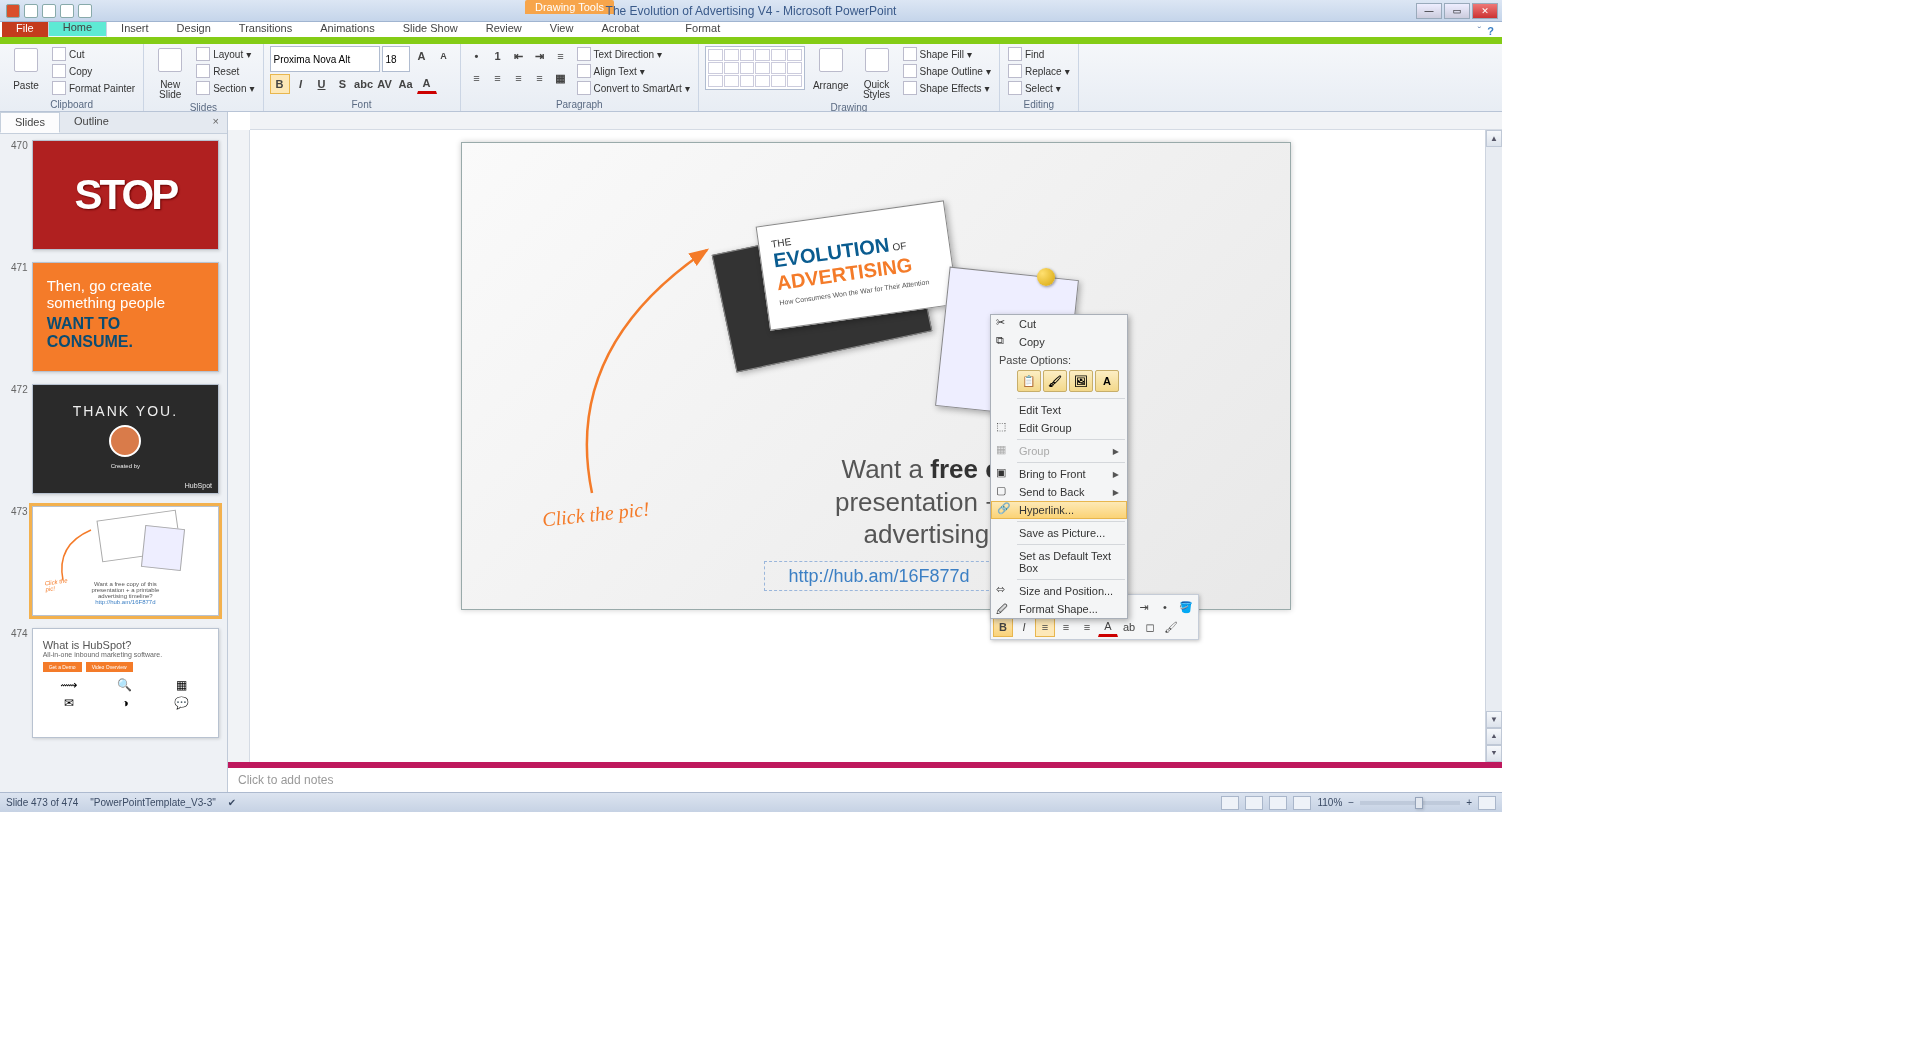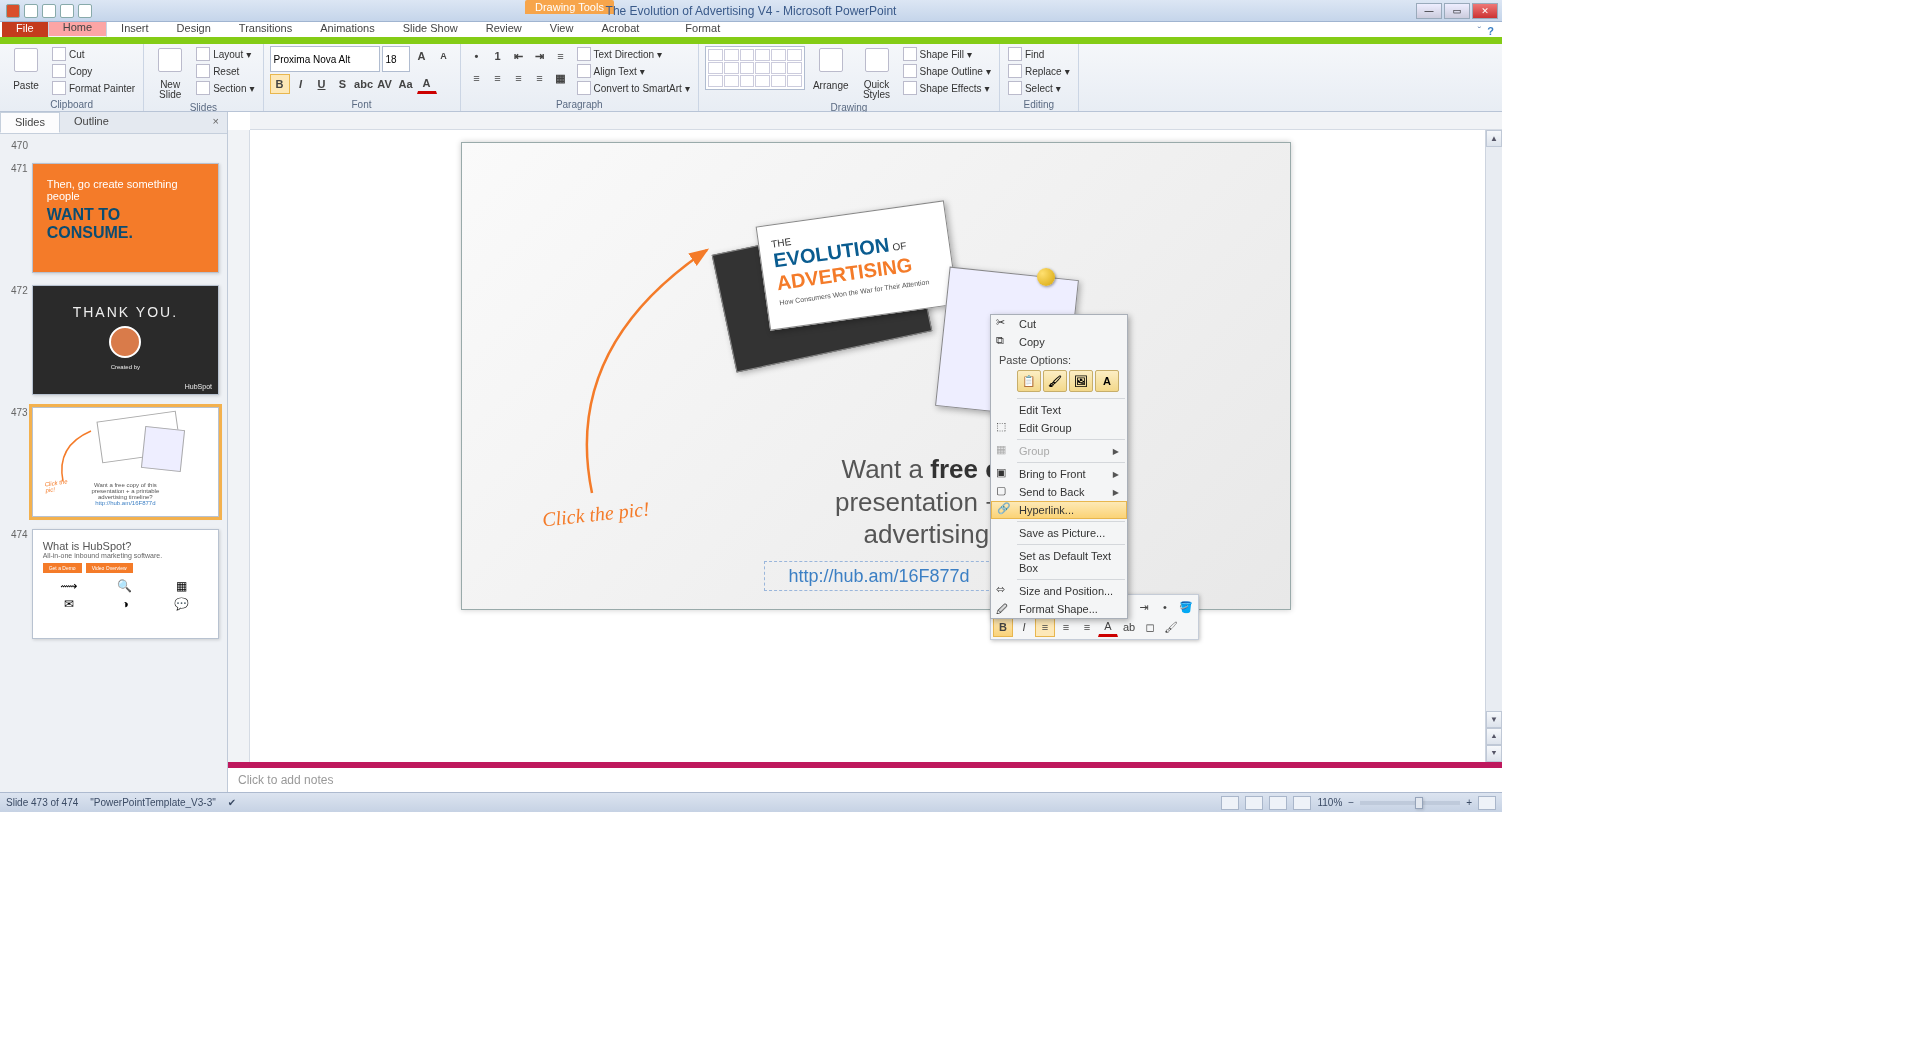--- a/index.html
+++ b/index.html
@@ -13,21 +13,21 @@
 .title-center .docname { color:#3a5a8a; }
 .drawing-tools-tab { position:absolute; left:525px; top:0; background:#f7a54b; color:#fff; padding:1px 10px; font-size:11px; border-radius:2px 2px 0 0; }
 .winbtns { position: absolute; right: 4px; display: flex; gap: 2px; }
 .winbtn { width: 26px; height: 16px; background: linear-gradient(#eef,#ccd); border: 1px solid #9ab; display:flex; align-items:center; justify-content:center; font-size:9px; }
 .winbtn.close { background: linear-gradient(#e77,#c33); color:#fff; }
 
 
 .tabs { height: 22px; background: #fff; display: flex; align-items: flex-end; border-bottom: 7px solid #84cc16; padding-left:0; }
 .tab { padding: 3px 14px; font-size: 11px; color: #444; cursor: pointer; }
 .tab.file { background: #c43b1d; color: #fff; border-radius:2px 2px 0 0; margin-left:2px; }
-.tab.active { background: #fca5a5; border: 1px solid #c9d4e4; border-bottom: 1px solid #f5f6f7; border-radius:3px 3px 0 0; }
+.tab.active { background: #5eead4; border: 1px solid #c9d4e4; border-bottom: 1px solid #f5f6f7; border-radius:3px 3px 0 0; }
 .tab.format { margin-left:18px; }
 .tabs-right { margin-left:auto; padding-right:8px; display:flex; gap:6px; color:#5a7eb0; }
 
 
 .ribbon { height: 68px; background: linear-gradient(#f5f7fa,#e8edf4); border-bottom: 1px solid #b8c4d6; display: flex; }
 .group { border-right: 1px solid #cbd5e4; padding: 2px 6px 0 6px; display: flex; flex-direction: column; justify-content: space-between; position:relative; }
 .group-label { font-size: 10px; color: #5a6a82; text-align: center; padding-bottom:1px; }
 .group-body { display: flex; gap: 4px; align-items: flex-start; flex:1; }
 .bigbtn { display: flex; flex-direction: column; align-items: center; gap: 8px; padding: 2px 4px; font-size: 10px; color:#333; min-width:40px; }
 .bigbtn .ic { width: 24px; height: 24px; background: #fff; border: 1px solid #bbc; border-radius:2px; }
@@ -50,21 +50,21 @@
 .slidetab.active { background:#fcfcfd; border:1px solid #c5cfdc; border-bottom:1px solid #fcfcfd; }
 .slidetabs .x { margin-left:auto; padding:3px 8px; color:#666; }
 .thumbs { flex:1; overflow-y:auto; padding:6px 8px; }
 .thumb-row { display:flex; gap:4px; margin-bottom:12px; }
 .thumb-num { font-size:10px; color:#666; width:20px; text-align:right; }
 .thumb { width:190px; height:110px; background:#fff; border:1px solid #b8c2d0; box-shadow:1px 1px 3px rgba(0,0,0,.15); position:relative; overflow:hidden; font-size:8px; }
 .thumb.selected { outline:3px solid #f3b14e; }
 .thumb.t470 { background:#b02020; display:flex; align-items:center; justify-content:center; }
 .thumb.t470 .stop { font-size:42px; font-weight:900; color:#fff; letter-spacing:-3px; text-shadow:1px 1px 2px #600; }
 .thumb.t471 { background:#f47b29; padding:14px; color:#fff; }
-.thumb.t471 .l1 { font-size:11px; }
+.thumb.t471 .l1 { font-size:15px; }
 .thumb.t471 .l2 { font-size:16px; font-weight:900; color:#0a4c72; line-height:1.1; margin-top:4px; }
 .thumb.t472 { background:#2a2a2a; color:#eee; text-align:center; padding-top:18px; }
 .thumb.t472 .ty { font-size:14px; letter-spacing:2px; }
 .thumb.t472 .av { width:32px; height:32px; border-radius:50%; background:#d97b4a; margin:6px auto; border:2px solid #fff; }
 .thumb.t473 { padding:8px; }
 .thumb.t474 { padding:10px; }
 
 .editor { flex:1; background:#fff; display:flex; flex-direction:column; position:relative; }
 .ruler-h { height:18px; background:#f1f3f6; border-bottom:1px solid #d5dbe4; margin-left:22px; }
 .edit-body { flex:1; display:flex; }
@@ -319,20 +319,23 @@
 <div class="workarea">
   <div class="slidepanel">
     <div class="slidetabs">
       <div class="slidetab active">Slides</div>
       <div class="slidetab">Outline</div>
       <div class="x">×</div>
     </div>
     <div class="thumbs">
       <div class="thumb-row">
           <div class="thumb-num">470</div>
+        <div class="thumb t470">
+            <div class="stop">STOP</div>
+          </div>
         </div>
       <div class="thumb-row">
           <div class="thumb-num">471</div>
         <div class="thumb t471">
           <div class="l1">Then, go create something people</div>
           <div class="l2">WANT TO CONSUME.</div>
         </div>
         </div>
       <div class="thumb-row">
           <div class="thumb-num">472</div>

